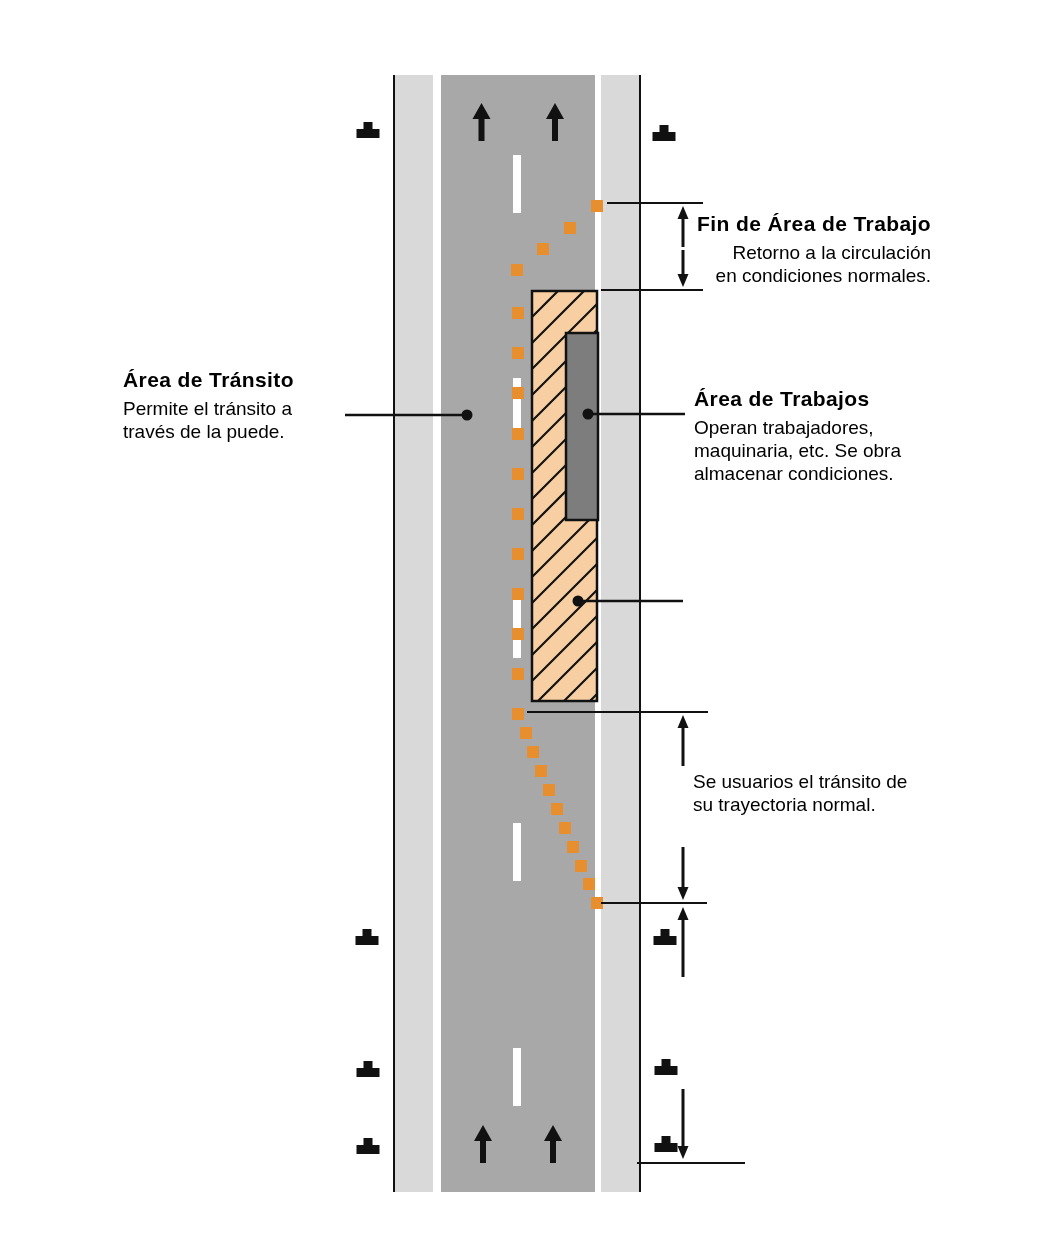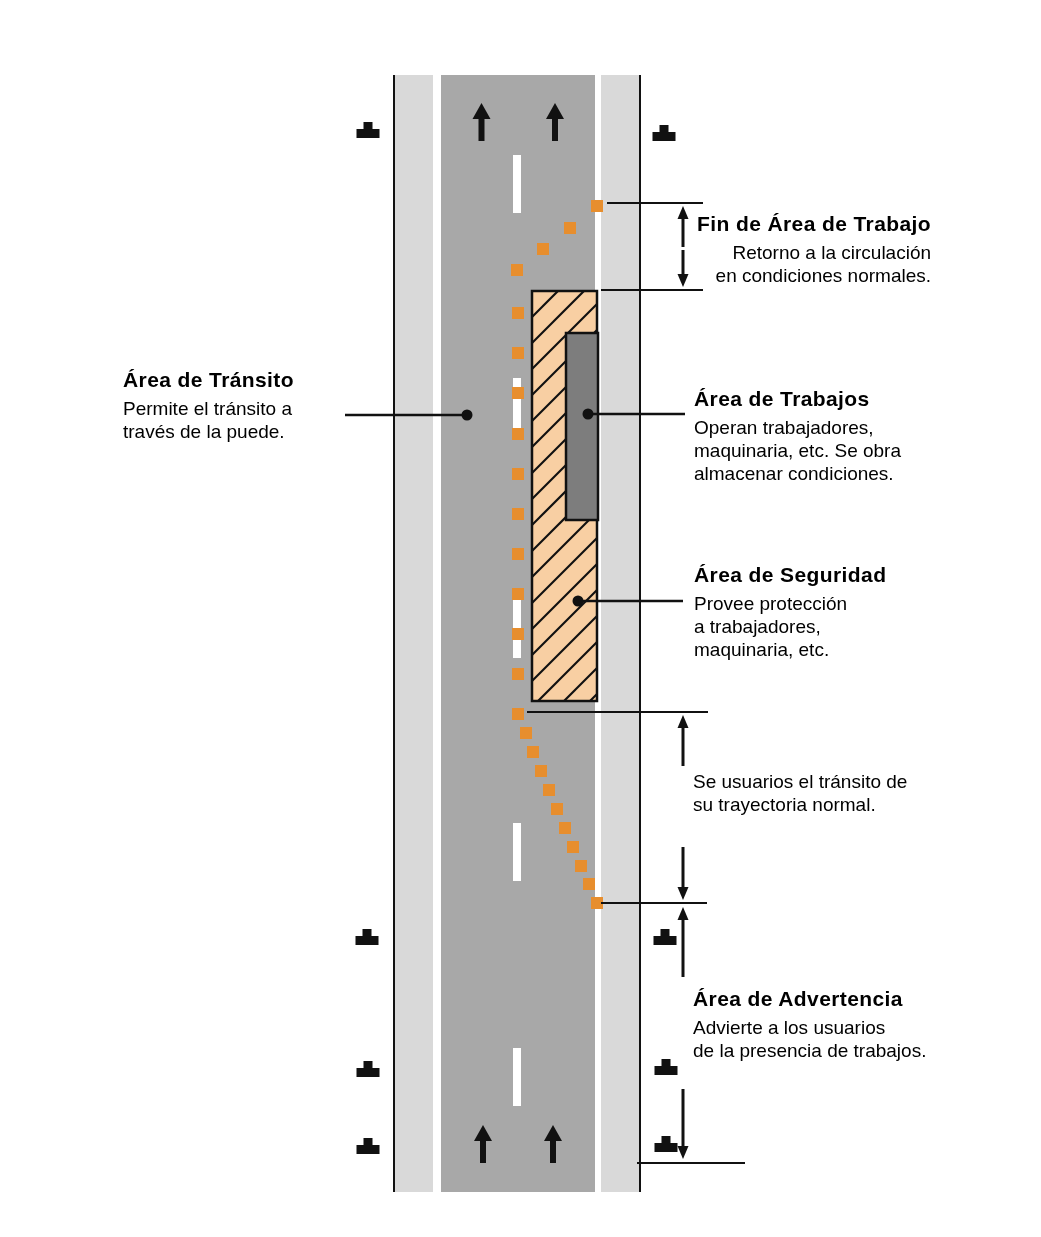--- a/index.html
+++ b/index.html
@@ -169,31 +169,20 @@
     <div class="label-line">en condiciones normales.</div>
   </div>
 
   <div class="label" style="left:694px;top:387px;">
     <div class="label-title">Área de Trabajos</div>
     <div class="label-line">Operan trabajadores,</div>
     <div class="label-line">maquinaria, etc. Se obra</div>
     <div class="label-line">almacenar condiciones.</div>
   </div>
 
-  <div class="label" style="left:694px;top:563px;">
-    <div class="label-title">Área de Seguridad</div>
-    <div class="label-line">Provee protección</div>
-    <div class="label-line">a trabajadores,</div>
-    <div class="label-line">maquinaria, etc.</div>
-  </div>
 
   <div class="label" style="left:693px;top:770px;">
     <div class="label-line">Se usuarios el tránsito de</div>
     <div class="label-line">su trayectoria normal.</div>
   </div>
 
-  <div class="label" style="left:693px;top:987px;">
-    <div class="label-title">Área de Advertencia</div>
-    <div class="label-line">Advierte a los usuarios</div>
-    <div class="label-line">de la presencia de trabajos.</div>
-  </div>
 
 </div>
 
 </body></html>

